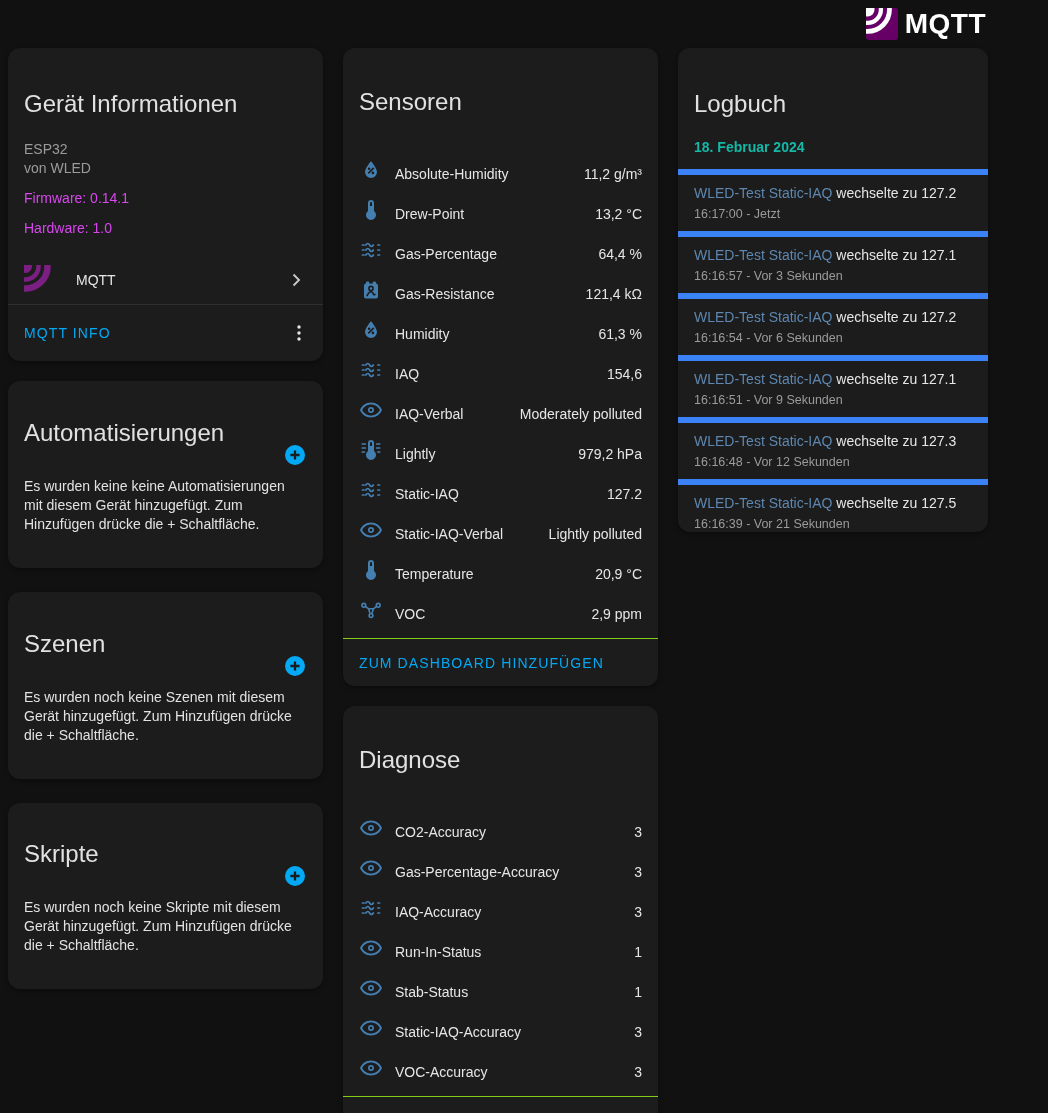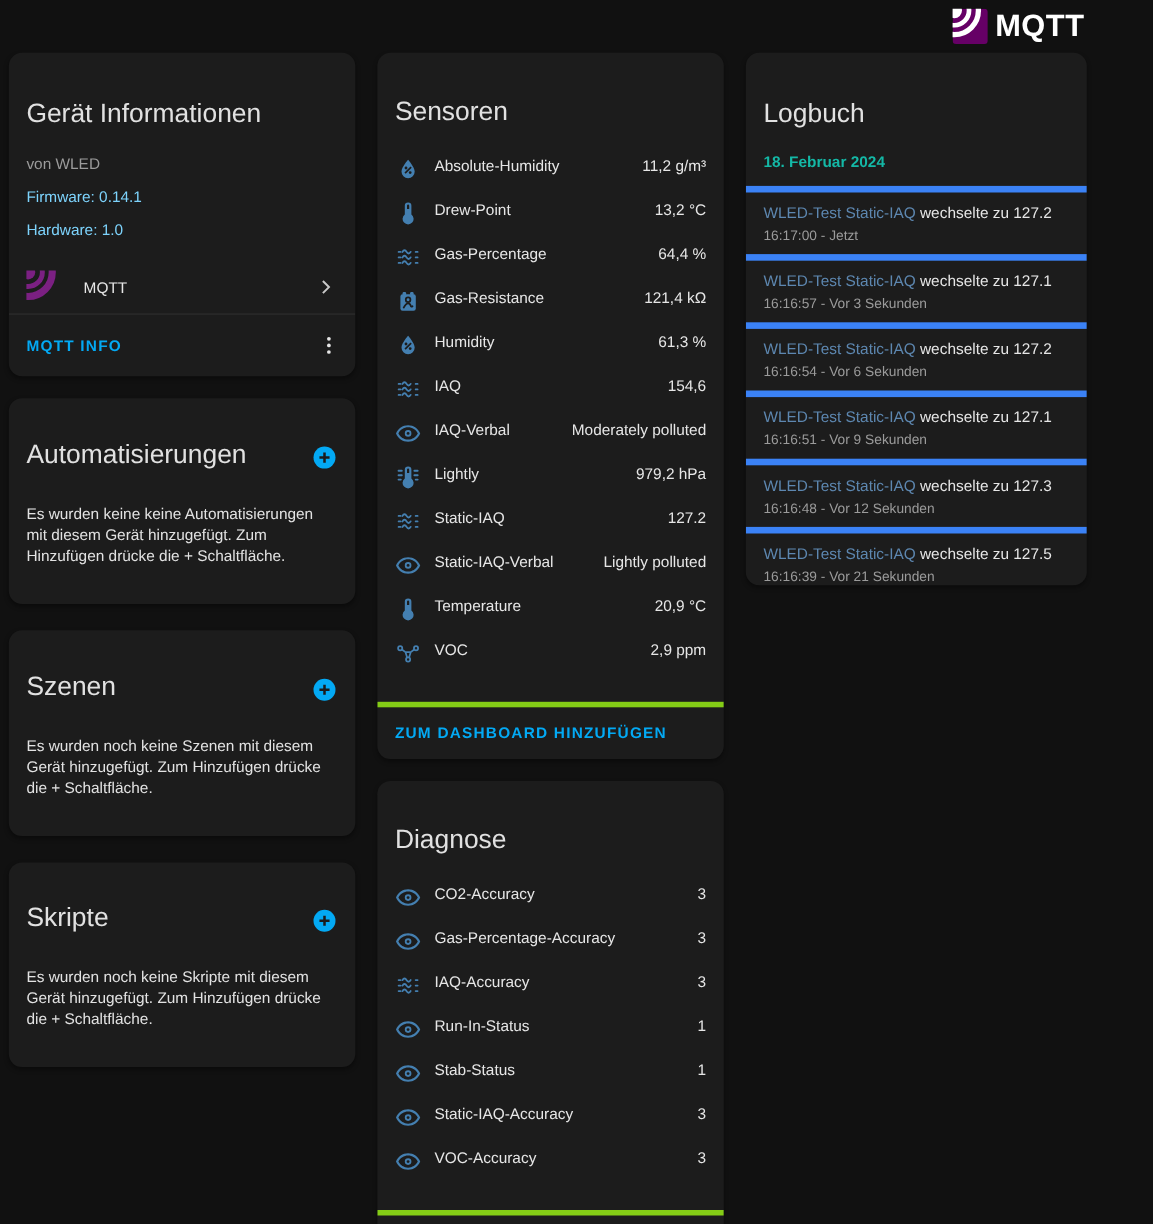--- a/index.html
+++ b/index.html
@@ -25,53 +25,53 @@
     box-shadow:0 2px 4px rgba(0,0,0,.35);
     overflow:hidden;
   }
   .card-title{font-size:24px;font-weight:400;color:#e1e1e1;line-height:28px}
   .divider{border-top:1px solid #2f2f2f}
 
   
   .device-card{padding-top:22px;margin-bottom:20px}
   .device-card .card-title{padding:0 16px}
   .device-sub{padding:0 16px;margin-top:22px;font-size:14px;line-height:19px;color:#9b9b9b}
-  .device-meta{padding:0 16px;margin-top:11px;font-size:14px;line-height:19px;color:#7dd3fc}
+  .device-meta{padding:0 16px;margin-top:11px;font-size:14px;line-height:19px;color:#d946ef}
   .connection-row{
     margin-top:18px;height:48px;display:flex;align-items:center;
     padding:0 16px;cursor:pointer;
   }
   .connection-row .conn-icon{width:30px;height:30px;flex:none}
   .connection-row .conn-label{margin-left:22px;font-size:14px;color:#e6e6e6}
   .chevron{margin-left:auto;width:22px;height:22px;color:#c9c9c9}
   .card-actions{
     display:flex;align-items:center;justify-content:space-between;
     padding:8px 12px 8px 16px;min-height:40px;
   }
   .text-link{
-    color:#03a9f4;font-size:14px;font-weight:bold;letter-spacing:1.1px;
+    color:#03a9f4;font-size:14px;font-weight:normal;letter-spacing:1.1px;
     cursor:pointer;text-decoration:none;white-space:nowrap;
   }
   .kebab{width:24px;height:24px;color:#e6e6e6;cursor:pointer}
 
   
   .empty-card{padding:18px 16px 20px;margin-bottom:24px}
-  .empty-head{display:flex;align-items:center;justify-content:space-between}
+  .empty-head{display:flex;align-items:flex-end;justify-content:space-between}
   .plus-btn{width:24px;height:24px;flex:none;cursor:pointer;margin-top:4px}
   .empty-text{margin-top:10px;font-size:14px;line-height:19px;color:#e2e2e2;max-width:285px}
 
   
   .entity-card{padding-top:20px}
   .entity-card .card-title{padding:0 16px}
   .entity-rows{margin-top:26px}
-  .entity-row{display:flex;align-items:flex-start;height:40px;padding:0 16px;cursor:pointer}
+  .entity-row{display:flex;align-items:flex-end;height:40px;padding:0 16px;cursor:pointer}
   .row-icon{width:24px;height:24px;flex:none;color:#447fb0}
   .row-name{margin-left:12px;font-size:14px;color:#e6e6e6;white-space:nowrap}
   .row-value{margin-left:auto;font-size:14px;color:#e6e6e6;text-align:right;white-space:nowrap;padding-left:10px}
-  .card-link-row{margin-top:16px;border-top:5px solid #84cc16;padding:15px 16px 14px}
+  .card-link-row{margin-top:16px;border-top:1px solid #84cc16;padding:15px 16px 14px}
   .sensors-card{margin-bottom:20px}
 
   
   .logbook-card{padding-top:22px;height:462px}
   .logbook-card .card-title{padding:0 16px}
   .log-date{padding:0 16px;margin:16px 0 13px;font-size:14px;font-weight:bold;color:#14b8a6;line-height:18px}
   .log-entry{border-top:6px solid #3b82f6;padding:9px 16px 8px}
   .log-line{font-size:14px;line-height:19px}
   .log-entity{color:#5d87b0;cursor:pointer}
   .log-msg{color:#e6e6e6}
@@ -94,20 +94,21 @@
   <span class="mqtt-wordmark">MQTT</span>
 </header>
 
 <main class="layout">
 
   <div class="col col-left">
 
     <section class="card device-card">
       <h2 class="card-title">Gerät Informationen</h2>
       <div class="device-sub">
+        <div>ESP32</div>
         <div>von WLED</div>
       </div>
       <div class="device-meta">Firmware: 0.14.1</div>
       <div class="device-meta">Hardware: 1.0</div>
 
       <div class="connection-row">
         <span class="conn-icon">
           <svg viewBox="0 0 30 30">
             <circle cx="1.5" cy="1.5" r="6.5" fill="#7b2082"></circle>
             <circle cx="1.5" cy="1.5" r="13" fill="none" stroke="#7b2082" stroke-width="4.5"></circle>

